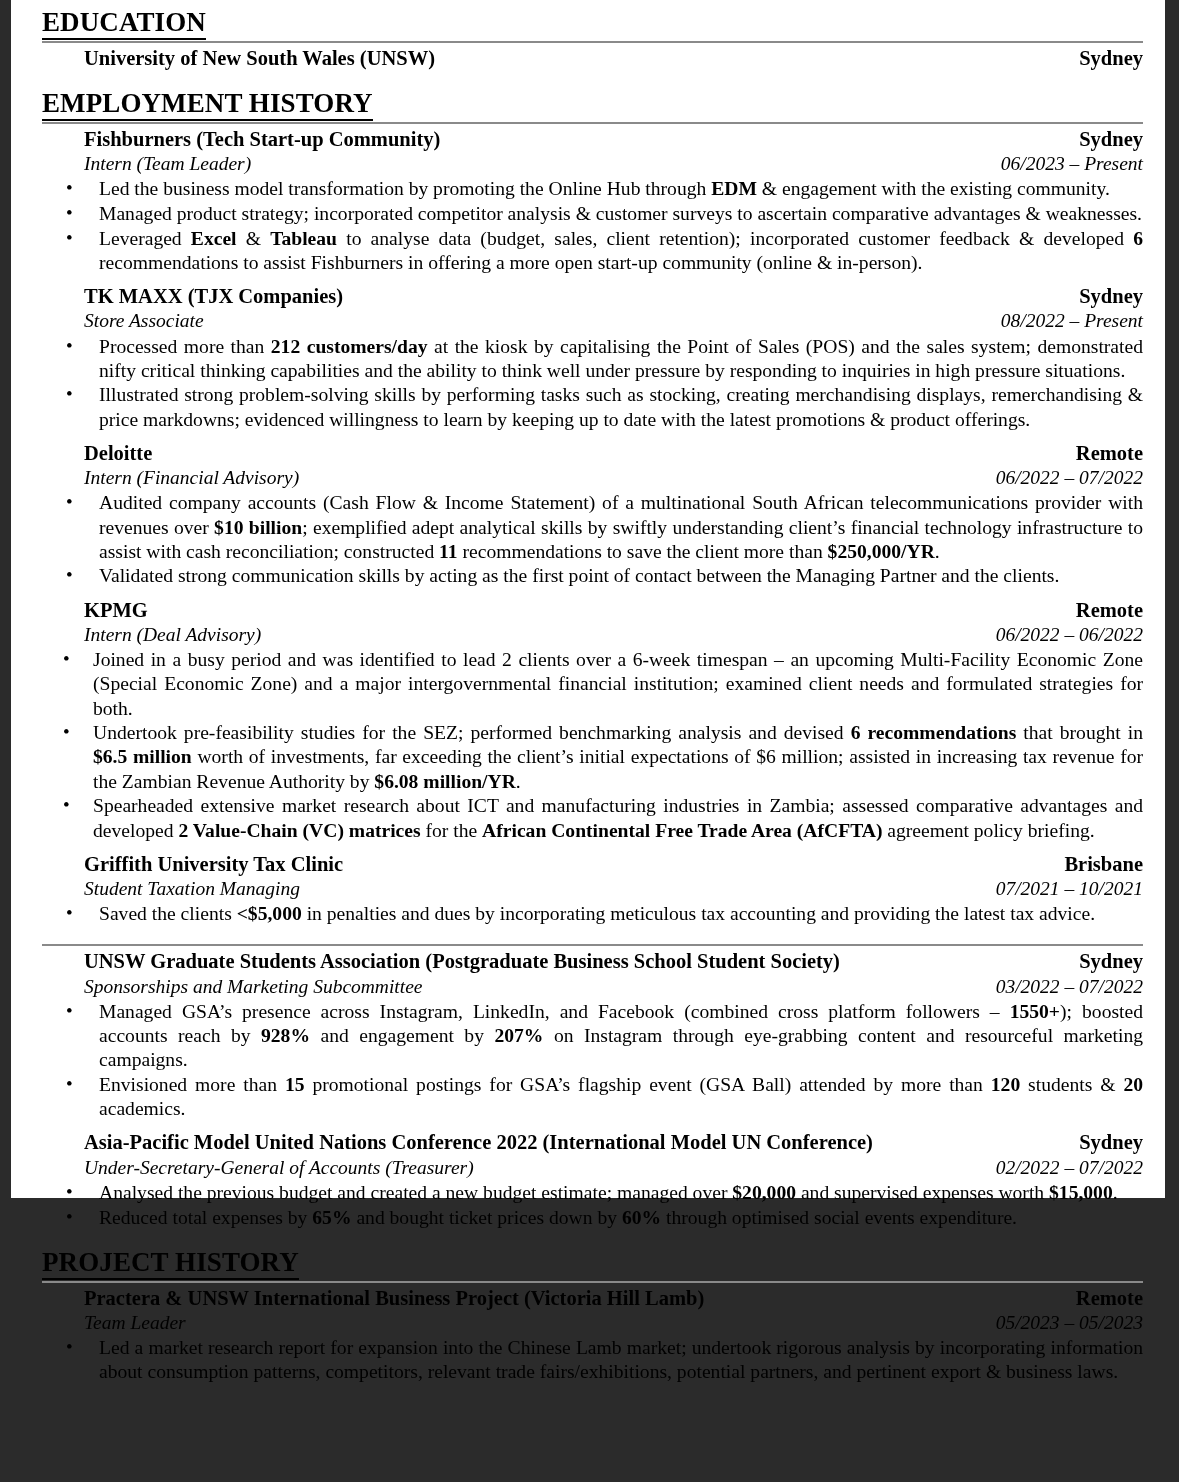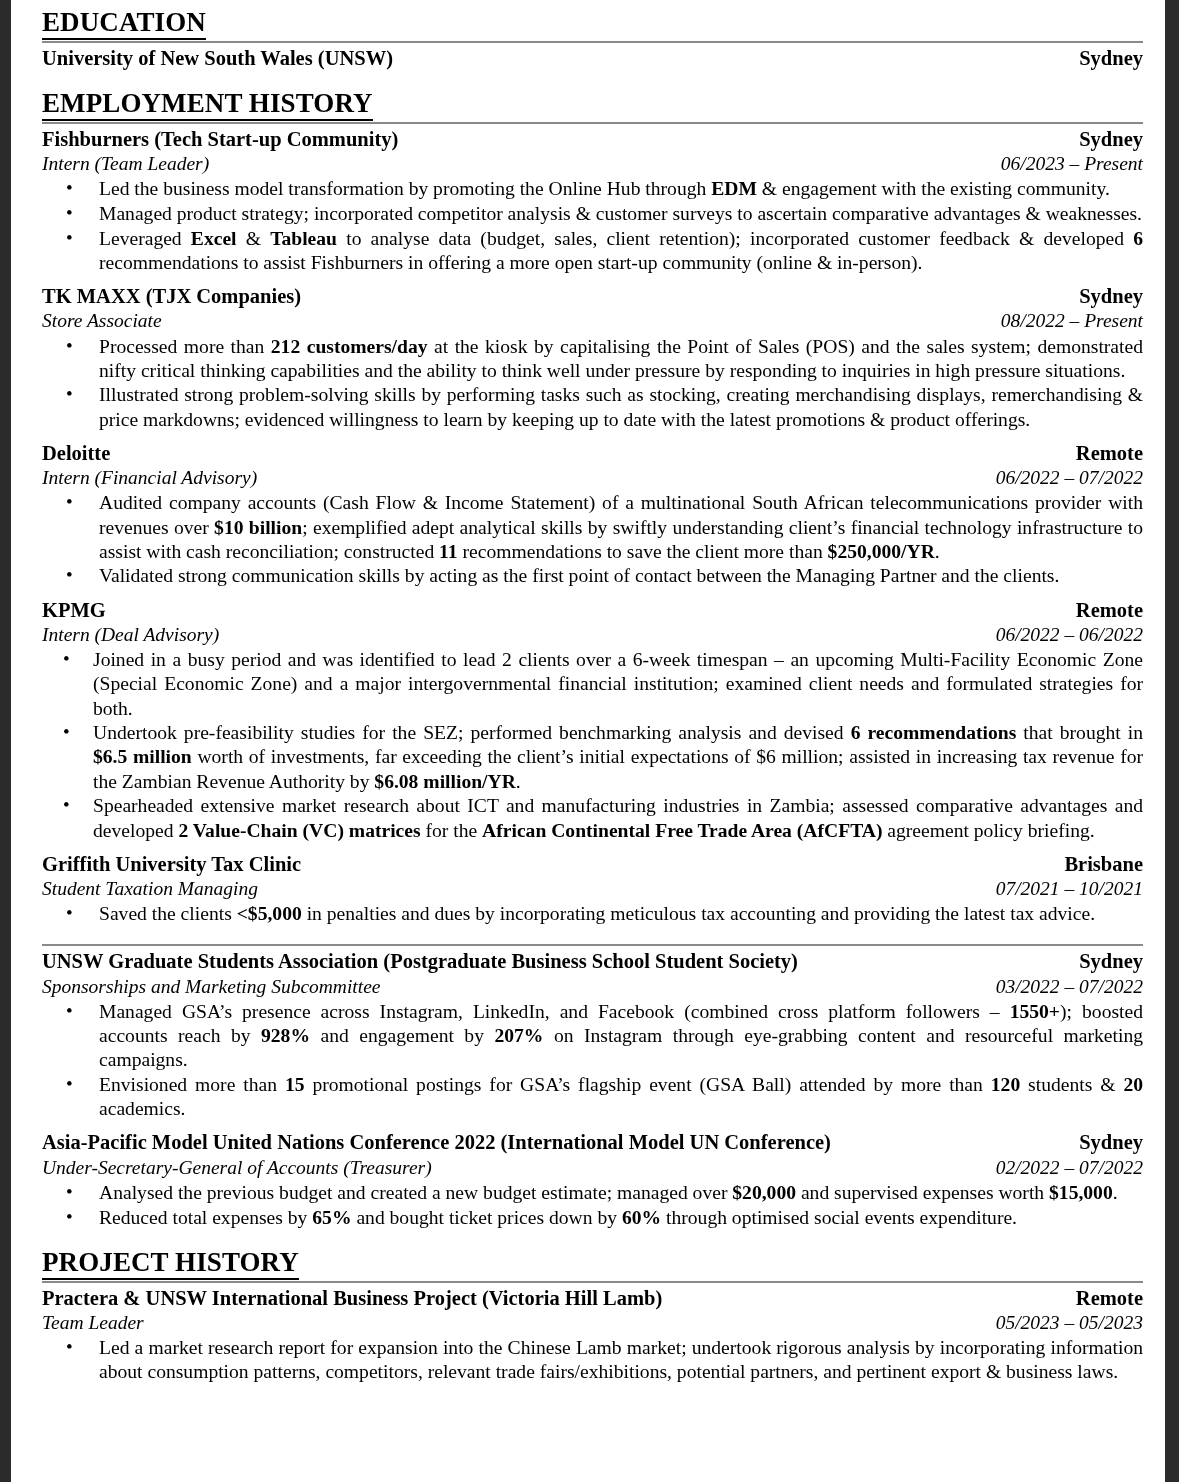--- a/index.html
+++ b/index.html
@@ -11,21 +11,21 @@
     width: 1179px;
     height: 1482px;
     overflow: hidden;
     font-family: "Liberation Serif", "DejaVu Serif", serif;
   }
   .page {
     position: absolute;
     left: 11px;
     top: 0;
     width: 1154px;
-    height: 1482px;
+    height: 1198px;
     background: #ffffff;
     box-sizing: border-box;
     padding: 8px 22px 0 31px;
   }
   .content {
     width: 1101px;
   }
 
   
   .section {
@@ -50,20 +50,21 @@
   }
 
   
   .entry { margin-top: 9px; }
   .entry.first { margin-top: 3px; }
   .entry-row {
     display: flex;
     justify-content: space-between;
     align-items: flex-end;
     line-height: 1.24;
+    margin-left: 42px;
   }
   .org {
     font-size: 20.5px;
     font-weight: bold;
     color: #000;
   }
   .place {
     font-size: 20.5px;
     font-weight: bold;
     color: #000;

